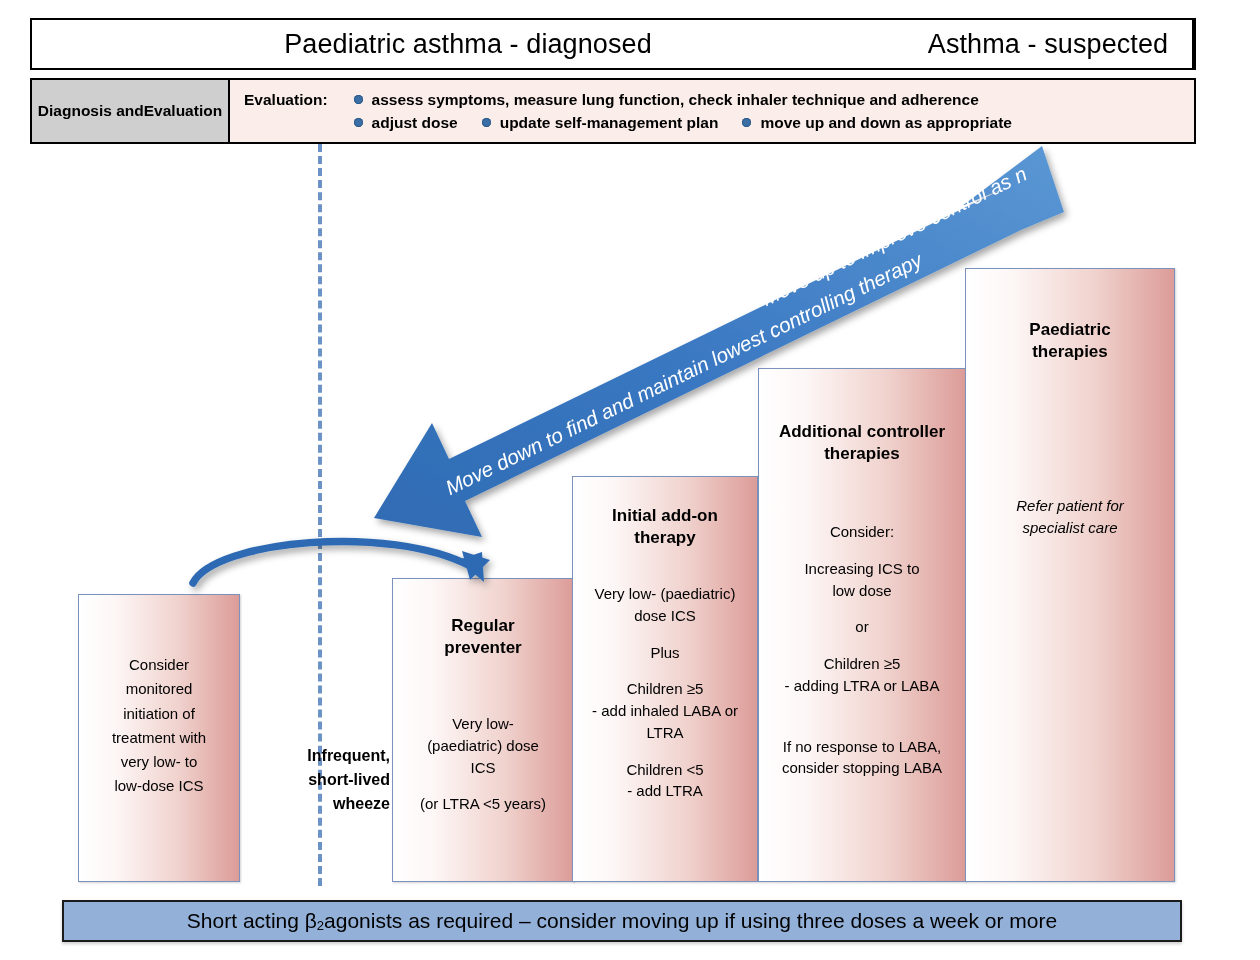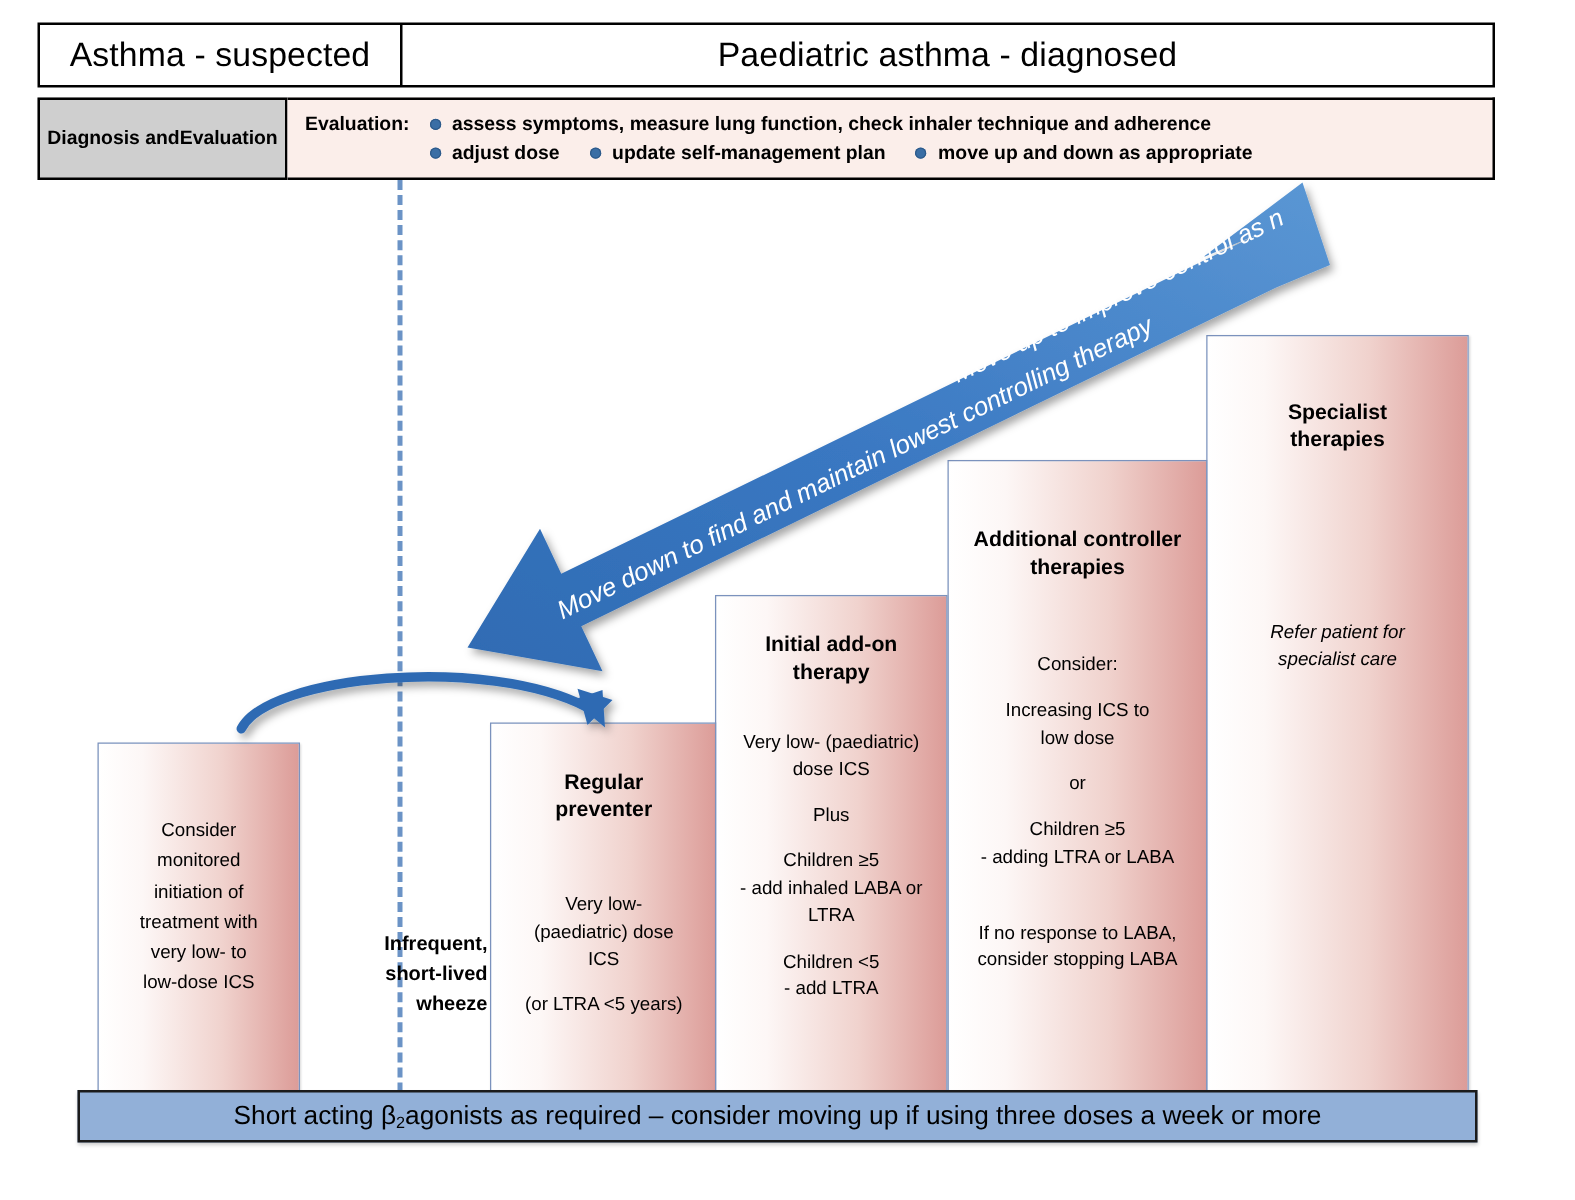--- a/index.html
+++ b/index.html
@@ -46,21 +46,21 @@
   }
   .eval-right{
     flex:1;
     background:#fbeeea;
     border:2px solid #000;border-left:none;
     box-sizing:border-box;
     padding:5px 10px 5px 14px;
     display:flex;flex-direction:column;justify-content:center;
   }
   .eval-line{display:flex;align-items:center;font-weight:bold;font-size:15.5px;line-height:1.5;}
-  .eval-title{margin-right:14px;}
+  .eval-title{margin-right:24px;}
   .bullet{
     display:inline-block;width:9px;height:9px;border-radius:50%;
     background:#3a6ea5;margin:0 9px 0 2px;flex:none;
     box-shadow:0 0 0 1px #2d5a8a inset;
   }
   .eval-item{margin-right:22px;white-space:nowrap;}
   .eval-item:last-child{margin-right:0;}
 
   
   .dash-line{
@@ -104,21 +104,21 @@
   #col4 .step-body{margin-top:128px;font-style:italic;}
 
   
   .wheeze{
     position:absolute;left:250px;top:744px;width:140px;
     text-align:right;font-weight:bold;font-size:16px;line-height:1.5;
   }
 
   
   .saba-bar{
-    position:absolute;left:62px;top:872px;width:1120px;height:42px;
+    position:absolute;left:62px;top:900px;width:1120px;height:42px;
     background:#92b0d8;
     border:2px solid #1b1b1b;
     box-sizing:border-box;
     display:flex;align-items:center;justify-content:center;
     font-size:21px;
     box-shadow:0 2px 3px rgba(0,0,0,.2);
   }
   .saba-bar sub{font-size:13px;vertical-align:baseline;position:relative;top:4px;}
 
   
@@ -127,22 +127,22 @@
     fill:#ffffff;font-family:"Liberation Sans","DejaVu Sans",sans-serif;
     font-size:20.5px;font-style:italic;
   }
 </style>
 </head>
 <body>
 
 <div id="stage">
 
   <div class="hdr-row">
+    <div class="hdr-cell hdr-right">Paediatric  asthma - diagnosed</div>
     <div class="hdr-cell hdr-left">Asthma - suspected</div>
-    <div class="hdr-cell hdr-right">Paediatric  asthma - diagnosed</div>
   </div>
 
   <div class="eval-row">
     <div class="eval-left">
       <span>Diagnosis and</span>
       <span>Evaluation</span>
     </div>
     <div class="eval-right">
       <div class="eval-line">
         <span class="eval-title">Evaluation:</span>
@@ -208,21 +208,21 @@
       <p class="pre">Increasing ICS to<br>low dose</p>
       <p class="pre">or</p>
       <p class="pre">Children ≥5<br>- adding LTRA or LABA</p>
       <span class="gap"></span>
       <p class="pre">If no response to LABA,<br>consider stopping LABA</p>
     </div>
   </div>
 
   <div class="step" id="col4">
     <div class="step-title">
-      <div>Specialist</div>
+      <div>Paediatric</div>
       <div>therapies</div>
     </div>
     <div class="step-body">
       <p class="pre">Refer patient for<br>specialist care</p>
     </div>
   </div>
 
   <div class="wheeze">
     <div>Infrequent,</div>
     <div>short-lived</div>

